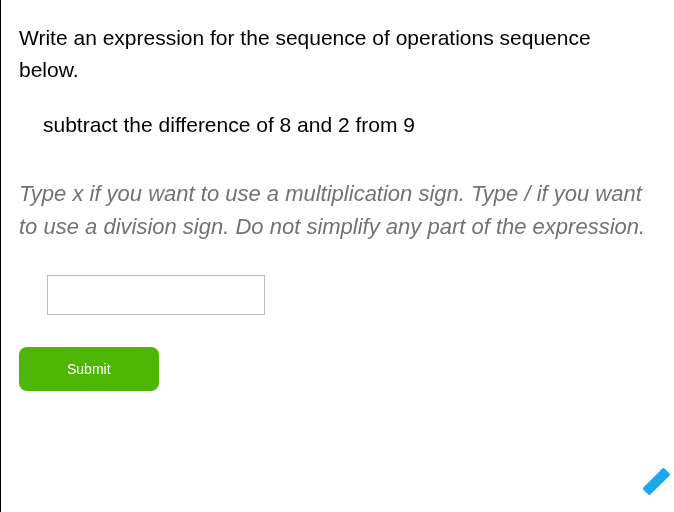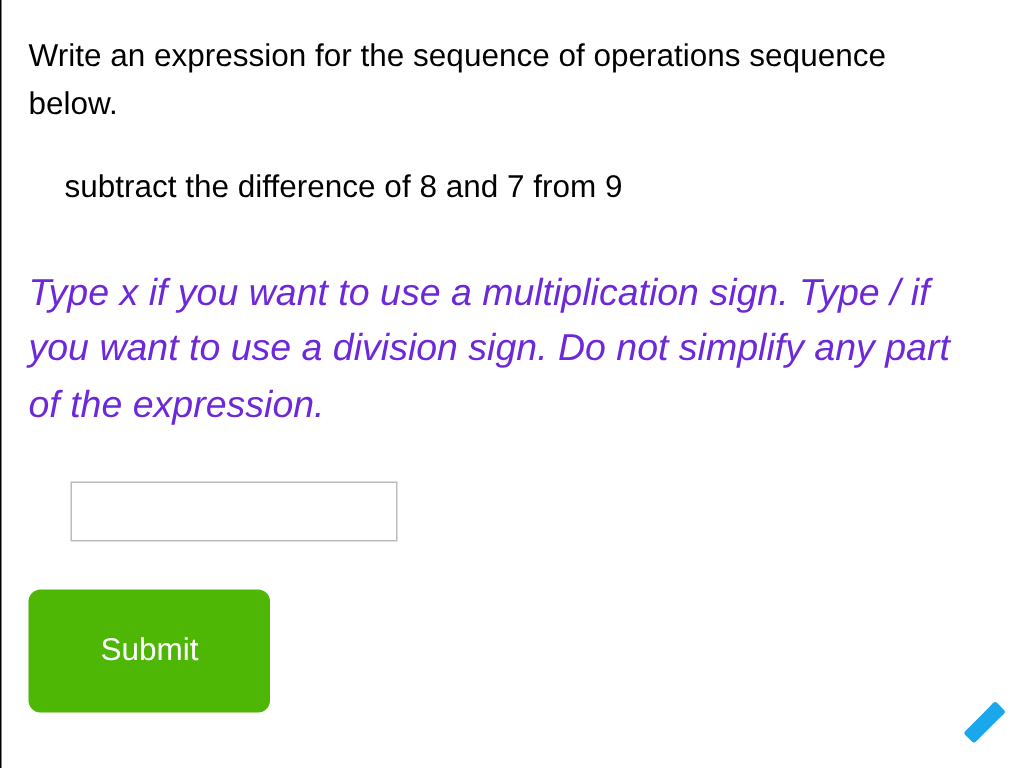--- a/index.html
+++ b/index.html
@@ -27,22 +27,22 @@
       margin-bottom: 24px;
     }
     .expression {
       font-size: 21px;
       color: #000;
       line-height: 1.5;
       margin-left: 24px;
       margin-bottom: 36px;
     }
     .instructions {
-      font-size: 25px;
-      color: #6d28d9;
+      font-size: 22px;
+      color: #737373;
       font-style: italic;
       line-height: 1.5;
       margin-bottom: 32px;
     }
     .input-row {
       margin-left: 28px;
       margin-bottom: 32px;
     }
     .answer-input {
       width: 218px;
@@ -51,45 +51,45 @@
       background: #fff;
       font-size: 18px;
       padding: 0 8px;
       outline: none;
     }
     .submit-btn {
       display: inline-block;
       background: #4CAF0A;
       background: #4eb605;
       color: #fff;
-      font-size: 21px;
+      font-size: 14px;
       font-family: Verdana, Geneva, sans-serif;
       border: none;
       border-radius: 8px;
-      padding: 29px 48px;
+      padding: 14px 48px;
       cursor: pointer;
     }
     .pencil-icon {
       position: absolute;
       bottom: 2px;
       right: 2px;
       width: 44px;
       height: 44px;
     }
     .pencil-icon svg {
       width: 100%;
       height: 100%;
     }
   </style>
 </head>
 <body>
 
 <div class="container">
   <p class="prompt">Write an expression for the sequence of operations sequence below.</p>
-  <p class="expression">subtract the difference of 8 and 7 from 9</p>
+  <p class="expression">subtract the difference of 8 and 2 from 9</p>
   <p class="instructions">Type x if you want to use a multiplication sign. Type / if you want to use a division sign. Do not simplify any part of the expression.</p>
 
   <div class="input-row">
     <input type="text" class="answer-input" value="" style="">
   </div>
 
   <button class="submit-btn">Submit</button>
 </div>
 
 <div class="pencil-icon">

